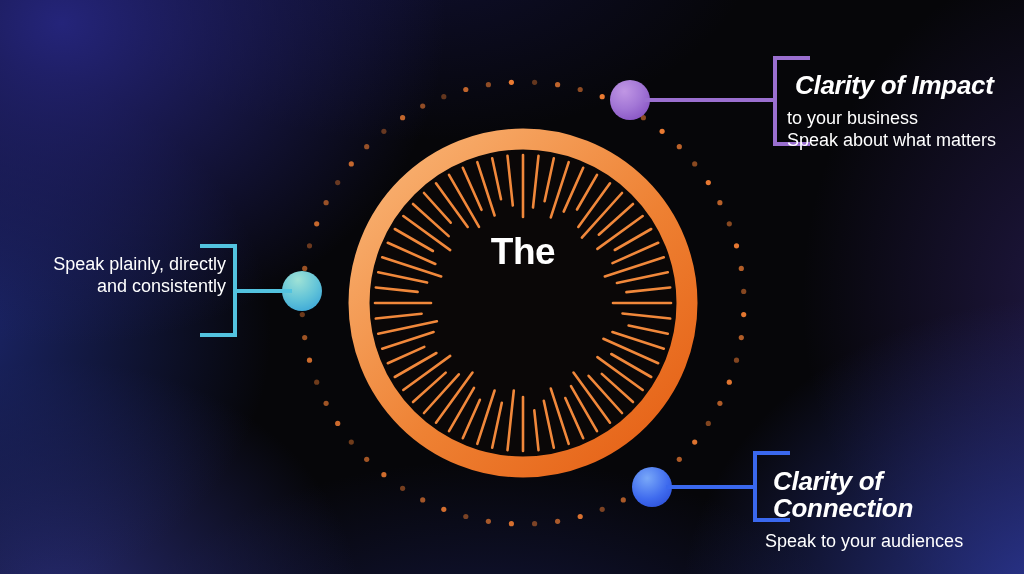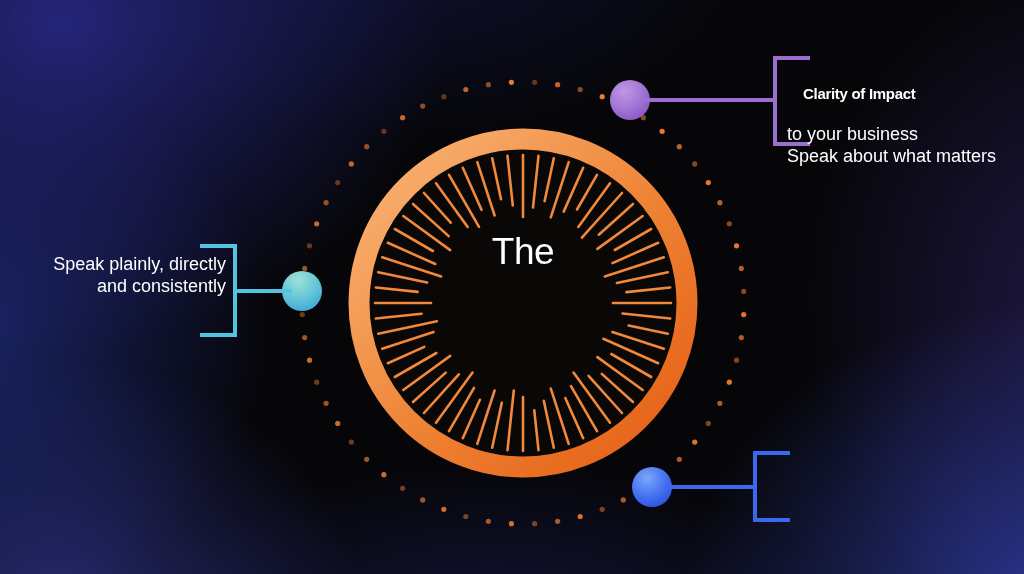--- a/index.html
+++ b/index.html
@@ -17,41 +17,41 @@
       radial-gradient(420px 520px at 105% 52%, rgba(56,40,120,0.50), rgba(56,40,120,0) 65%),
       radial-gradient(560px 320px at 48% 118%, rgba(32,38,112,0.55), rgba(32,38,112,0) 68%),
       radial-gradient(500px 300px at 40% -12%, rgba(24,24,84,0.55), rgba(24,24,84,0) 70%),
       #060609;
   }
 
   
   #lens-svg { position: absolute; left: 283px; top: 63px; }
   .lens-title {
     position: absolute; left: 393px; top: 230px; width: 260px;
-    text-align: center; color: #ffffff; font-weight: 400;
+    text-align: center; color: #ffffff; font-weight: 700;
     font-size: 37px; line-height: 44px; letter-spacing: -0.5px;
   }
   .lens-title span { display: block; }
 
   
   .node {
     position: absolute; width: 40px; height: 40px; border-radius: 50%;
   }
   .node-purple { background: radial-gradient(circle at 36% 28%, #c096e4 0%, #a377d6 45%, #8a57c6 80%); }
   .node-teal   { background: radial-gradient(circle at 40% 22%, #9fe2d6 0%, #63c4d8 50%, #3da8d8 85%); }
   .node-blue   { background: radial-gradient(circle at 38% 28%, #79a8f8 0%, #3f6bee 55%, #2b4ed8 88%); }
 
   .connector { position: absolute; height: 4px; }
   .bracket { position: absolute; box-sizing: border-box; background: transparent; }
   .bracket-open-right { border-top: 4px solid; border-bottom: 4px solid; border-left: 4px solid; }
   .bracket-open-left  { border-top: 4px solid; border-bottom: 4px solid; border-right: 4px solid; }
 
   .callout-text { position: absolute; color: #ffffff; }
   .callout-text h2 {
-    margin: 16px; font-size: 15px; line-height: 27px; font-weight: 700; letter-spacing: -0.3px;
+    margin: 8px; font-size: 26px; line-height: 27px; font-weight: 700; letter-spacing: -0.3px; font-style: italic;
   }
   .callout-text p { margin: 3px 0 0 0; font-size: 18px; line-height: 22px; font-weight: 400; }
   .callout-text p span { display: block; }
   .align-right { text-align: right; }
 
   .purple { color: #9a6fd0; border-color: #9a6fd0; background-color: #9a6fd0; }
   .teal   { color: #53c3df; border-color: #53c3df; background-color: #53c3df; }
   .blue   { color: #3a68ee; border-color: #3a68ee; background-color: #3a68ee; }
   .bracket.purple, .bracket.teal, .bracket.blue { background-color: transparent; }
 </style>
@@ -217,14 +217,20 @@
   <div class="callout-text align-right" style="right:798px; top:250px; width:220px;">
     <p>
       <span>Speak plainly, directly</span>
       <span>and consistently</span>
     </p>
   </div>
 
   <div class="node node-blue" style="left:632px; top:467px;"></div>
   <div class="connector blue" style="left:666px; top:485px; width:88px;"></div>
   <div class="bracket bracket-open-right blue" style="left:753px; top:451px; width:37px; height:71px;"></div>
+  <div class="callout-text" style="left:765px; top:460px; width:240px;">
+    <h2>Clarity of Connection</h2>
+    <p>
+      <span>Speak to your audiences</span>
+    </p>
+  </div>
 
 </div>
 
 </body></html>

